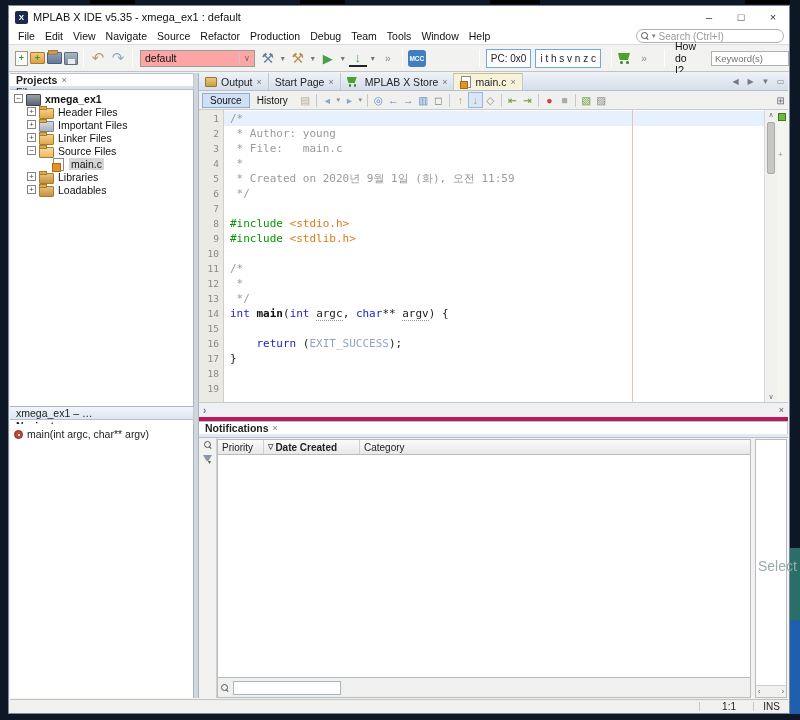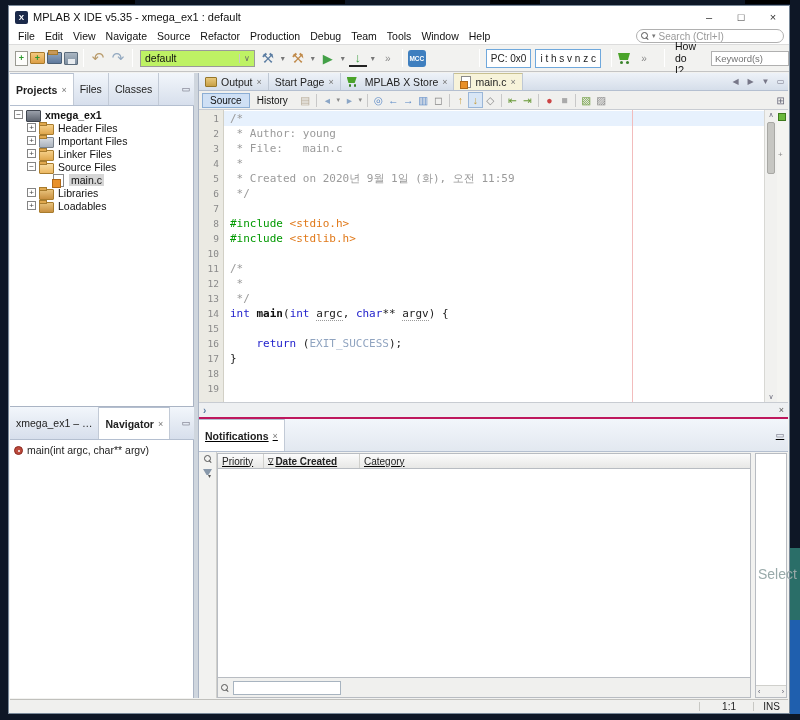--- a/index.html
+++ b/index.html
@@ -37,33 +37,33 @@
   .i-folder-new { width:15px; height:12px; background:linear-gradient(#f4c97e,#dd9f46); border:1px solid #a87a2c; border-radius:1px; color:#2e9b2e; font-size:9px; font-weight:bold; line-height:10px; }
   .i-folder-open2 { width:15px; height:12px; background:linear-gradient(#8fa3bd,#5f7a9d); border:1px solid #4a6078; border-radius:1px; position:relative; }
   .i-folder-open2::before { content:""; position:absolute; left:0; top:-3px; width:8px; height:3px; background:#c89858; border:1px solid #a87a2c; }
   .i-save { width:14px; height:13px; background:linear-gradient(#aab6c2,#7d8ea0); border:1px solid #5c6c7c; border-radius:1px; position:relative; }
   .i-save::before { content:""; position:absolute; left:3px; top:6px; width:7px; height:5px; background:#e8ecf0; }
   .i-mcc { width:18px; height:17px; background:#3f7fbf; border-radius:3px; color:#fff; font-size:6.5px; font-weight:bold; }
   .i-cart { position:relative; width:16px; height:14px; }
   .i-cart::before { content:""; position:absolute; left:1px; top:2px; width:12px; height:7px; background:#4aa32a; clip-path:polygon(0 0,100% 0,83% 100%,15% 100%); }
   .i-cart::after { content:""; position:absolute; left:3px; top:10px; width:3px; height:3px; border-radius:50%; background:#3a832a; box-shadow:6px 0 0 #3a832a; }
   .i-underbar { border-bottom:2px solid #222; }
-  .combo { width:150px; height:17px; border:1px solid #9a9a9a; background:#bef264; display:flex; align-items:center; font-size:10.5px; margin:18px 3px; }
+  .combo { width:150px; height:17px; border:1px solid #9a9a9a; background:#fca5a5; display:flex; align-items:center; font-size:10.5px; margin:18px 3px; }
   .combo .val { flex:1; padding-left:4px; color:#111; }
   .combo .arr { width:15px; border-left:1px solid #c8c8c8; text-align:center; color:#666; font-size:8px; }
   .dbg-box { height:19px; border:1px solid #6fa8dc; background:#fff; display:flex; align-items:center; padding:0 4px; font-size:10px; color:#222; margin:0 2px; white-space:nowrap; }
   .howdoi { margin-left:6px; font-size:10.5px; color:#111; display:flex; align-items:center; gap:15px; }
   .howdoi input { width:78px; height:15px; border:1px solid #b0b0b0; font-size:9.5px; color:#aaa; padding-left:3px; font-family:"Liberation Sans",sans-serif; }
 
   
   .workspace { position:absolute; top:67px; left:1px; right:1px; bottom:15px; background:#cfd6de; }
   .left-col { position:absolute; left:0; top:0; width:184px; bottom:0; display:flex; flex-direction:column; }
   .right-col { position:absolute; left:188px; right:0; top:0; bottom:0; display:flex; flex-direction:column; background:#fff; border-left:1px solid #aab4c4; }
 
-  .panel-tabs { height:33px; background:linear-gradient(#f2f6fb,#d7dfec); border-bottom:1px solid #b4bfd0; display:flex; align-items:stretch; font-size:10.5px; color:#222; }
+  .panel-tabs { height:17px; background:linear-gradient(#f2f6fb,#d7dfec); border-bottom:1px solid #b4bfd0; display:flex; align-items:stretch; font-size:10.5px; color:#222;flex-direction:column; }
   .ptab { padding:0 6px; display:flex; align-items:center; gap:4px; border-right:1px solid #c2cad6; }
   .ptab.active { background:#fff; font-weight:bold; border-top:1px solid #b4bfd0; }
   .tab-close { color:#777; font-size:9px; font-weight:normal; }
   .panel-min { margin-left:auto; width:16px; display:flex; align-items:center; justify-content:center; color:#667; font-size:9px; border:0; }
 
   .tree-pane { flex:1; background:#fff; border-right:1px solid #aab4c4; overflow:hidden; padding-top:2px; }
   .tree-row { height:13px; display:flex; align-items:center; font-size:10.5px; color:#111; white-space:nowrap; }
   .tree-row .lbl { padding:0 2px; }
   .tree-row .lbl.sel { background:#d6d6d6; }
   .tree-row .lbl.b { font-weight:bold; }
@@ -128,21 +128,21 @@
   .ed-scroll .thumb { position:absolute; left:2px; right:2px; top:12px; height:52px; background:#c6c6c2; border:1px solid #a8a8a4; border-radius:2px; }
   .ed-stripe { width:11px; background:#f4f4f1; position:relative; }
   .ok-badge { position:absolute; left:1px; top:3px; width:8px; height:8px; background:#6cb93c; border:1px solid #3f7a1e; }
   .caret-mark { position:absolute; left:1px; top:40px; font-size:8px; color:#888; }
 
   
   .breadcrumb { height:15px; background:#eef0f2; border-top:1px solid #c8ccd2; display:flex; align-items:center; font-size:10px; color:#5a7ba0; padding:0 4px; }
   .breadcrumb .bc-close { margin-left:auto; color:#555; font-size:9px; }
 
   
-  .notif { flex:1; border-top:2px solid #be185d; display:flex; flex-direction:column; background:#7f1d1d; min-height:0;text-decoration:underline; }
+  .notif { flex:1; border-top:4px solid #be185d; display:flex; flex-direction:column; background:#7f1d1d; min-height:0; }
   .notif-body { flex:1; display:flex; min-height:0; background:#f2f2f0; }
   .ntool { width:18px; background:#f2f2f0; border-right:1px solid #d0d0cc; display:flex; flex-direction:column; align-items:center; padding-top:3px; gap:6px; }
   .filter-icon { width:9px; height:9px; position:relative; }
   .filter-icon::before { content:""; position:absolute; left:0; top:0; width:9px; height:6px; background:#8898aa; clip-path:polygon(0 0,100% 0,60% 100%,40% 100%); }
   .filter-icon::after { content:"▾"; position:absolute; left:5px; top:3px; font-size:6px; color:#555; }
   .ntable { flex:1; display:flex; flex-direction:column; margin:1px 2px 0 0; min-width:0; }
   .nheader { height:16px; display:flex; background:linear-gradient(#fbfbfb,#e8e8e6); border:1px solid #b8bcc2; border-bottom:1px solid #b8bcc2; font-size:10px; color:#222; }
   .nh-col { padding:1px 4px; border-right:1px solid #d0d0cc; display:flex; align-items:center; gap:2px; overflow:hidden; white-space:nowrap; }
   .nh-col.c0 { width:46px; } .nh-col.c1 { flex:1; } .nh-col.c2 { width:96px; font-weight:bold; } .nh-col.c3 { width:50px; border-right:none; }
   .sort-glyph { font-size:7px; color:#444; }

